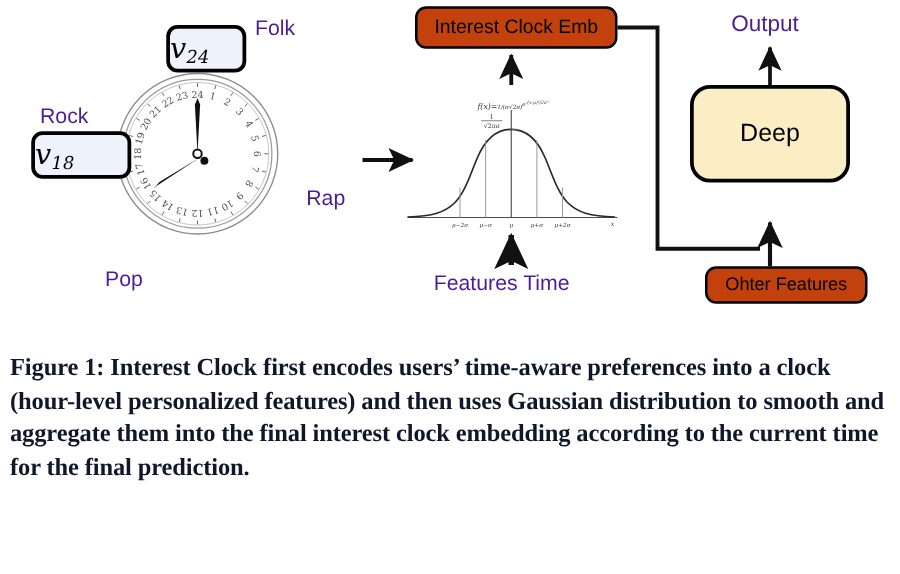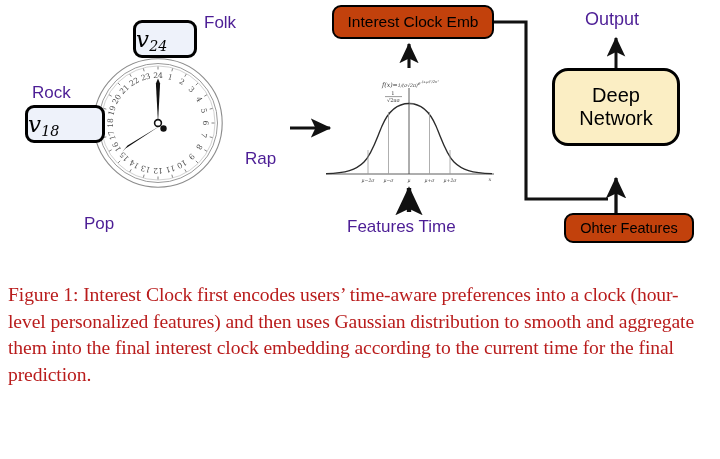--- a/index.html
+++ b/index.html
@@ -82,24 +82,24 @@
   }
   .txt-label.big { font-size: 17px; }
 
   
   #caption {
     position: absolute;
     left: 8px;
     top: 282px;
     width: 704px;
     font-family: "Liberation Serif", "DejaVu Serif", serif;
-    font-weight: normal;
+    font-weight: bold;
     font-size: 19.6px;
     line-height: 1.355;
-    color: #b91c1c;
+    color: #0f172a;
     text-align: left;
     letter-spacing: -0.1px;
   }
 
   svg { display: block; }
   #wires { position: absolute; left:0; top:0; width:720px; height:268px; }
   #clock-svg { position: absolute; left: 91px; top: 56px; }
   #gauss-svg { position: absolute; left: 318px; top: 78px; }
 </style>
 </head>
@@ -244,21 +244,20 @@
     <span><i>v</i><sub>18</sub></span>
   </div>
   <div class="txt-label big" style="left:32px; top:84px;">Rock</div>
 
   <div class="node-box" style="left:332px; top:5px; width:162px; height:34px; font-size:15.5px;">
     <span>Interest Clock Emb</span>
   </div>
 
   <div class="node-box deep" style="left:552px; top:68px; width:128px; height:78px;">
     <span>Deep</span>
-    <span>Network</span>
   </div>
 
   <div class="node-box" style="left:552px; top:213px; width:130px; height:30px; font-size:14.5px;margin-left:12px;">
     <span>Ohter Features</span>
   </div>
 
   <div class="txt-label" style="left:585px; top:10px; font-size:18px;">Output</div>
 
   <div class="txt-label" style="left:347px; top:218px; font-size:17px;">Features Time</div>
 

